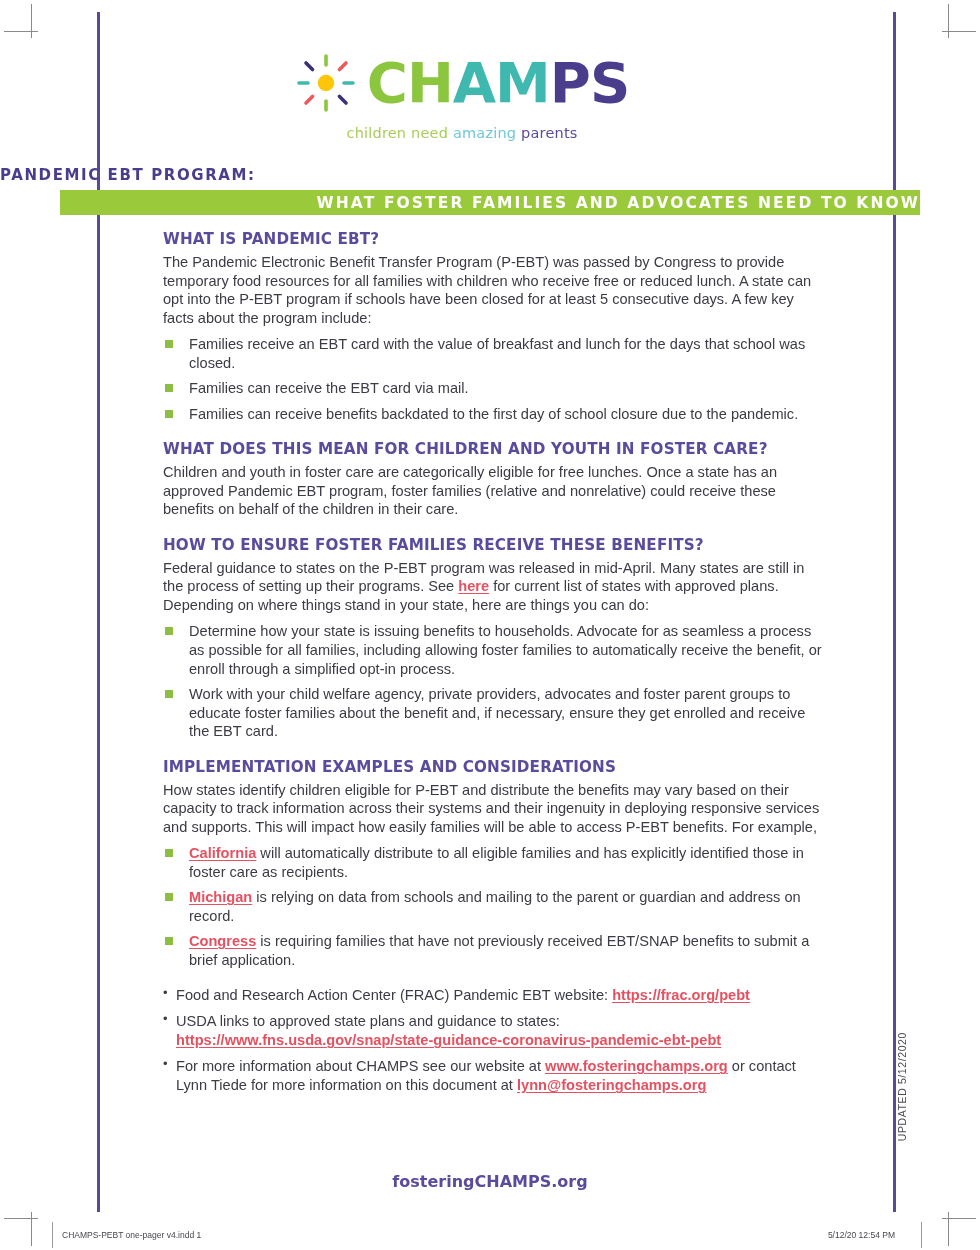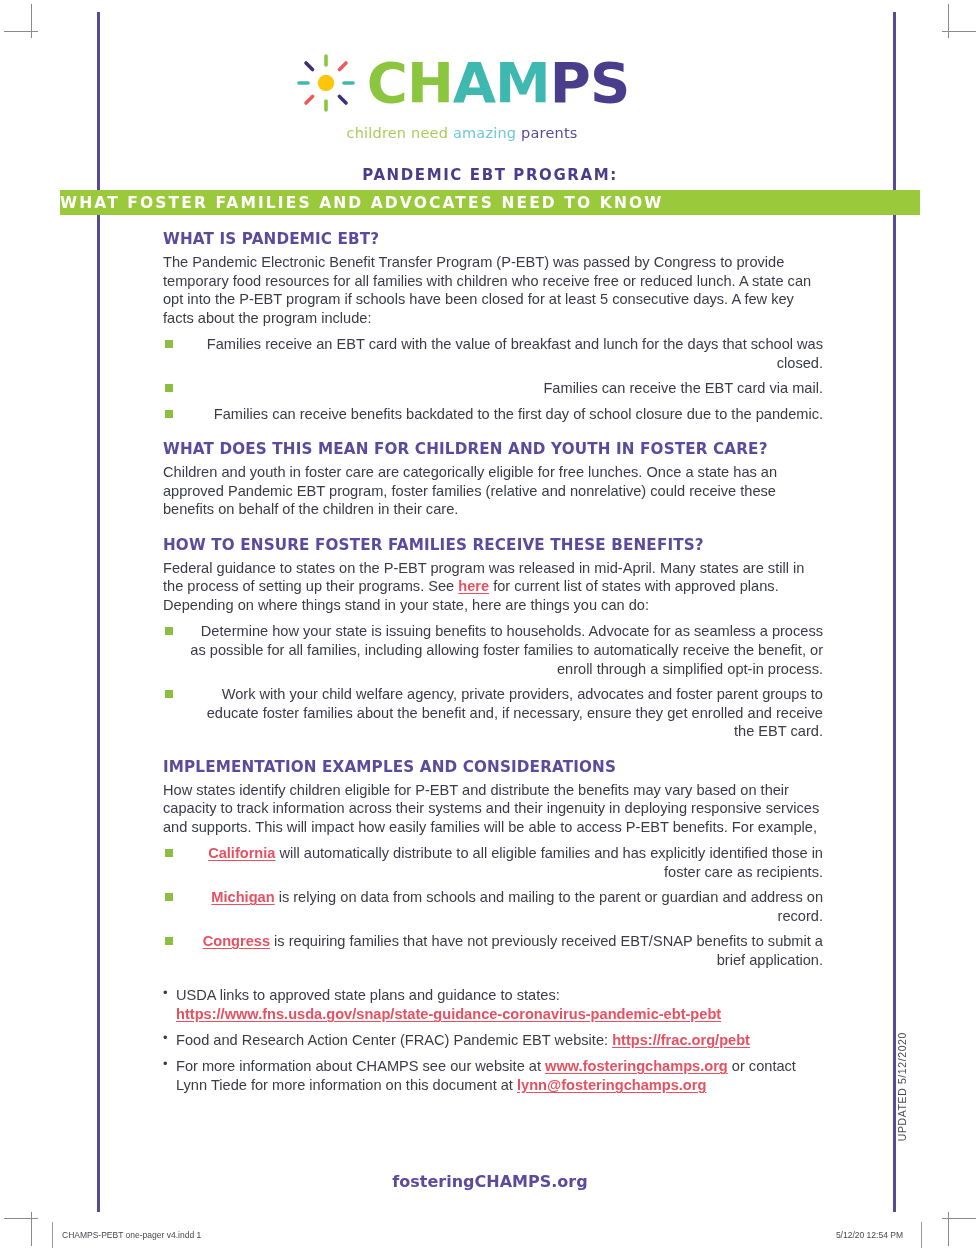--- a/index.html
+++ b/index.html
@@ -61,37 +61,37 @@
     letter-spacing: .2px;
     font-family: "DejaVu Sans", sans-serif;
   }
 
   
   #title-kicker {
     position: absolute;
     top: 166px;
     left: 0;
     width: 980px;
-    text-align: center;
+    text-align: left;
     color: #4A3E8C;
     font-size: 15px;
     font-weight: bold;
     letter-spacing: 1.6px;
     font-family: "DejaVu Sans", sans-serif;
   }
   #title-banner {
     position: absolute;
     top: 190px;
     left: 60px;
     width: 860px;
     height: 25px;
     background: #9ACA3C;
     display: flex;
     align-items: center;
-    justify-content: flex-start;
+    justify-content: flex-end;
   }
   #title-banner .banner-text {
     color: #ffffff;
     font-size: 15.5px;
     font-weight: bold;
     letter-spacing: 2.1px;
     font-family: "DejaVu Sans", sans-serif;
   }
 
   
@@ -124,21 +124,20 @@
     list-style: none;
     margin: 8px 0 0 0;
     padding: 0;
   }
   ul.sq > li {
     position: relative;
     padding-left: 26px;
     margin-bottom: 7px;
     font-size: 14.6px;
     line-height: 1.27;
-    text-align: right;
   }
   ul.sq > li::before {
     content: "";
     position: absolute;
     left: 2px;
     top: 5px;
     width: 8px;
     height: 8px;
     background: #8CBE43;
   }
@@ -211,21 +210,21 @@
   #print-bar .pb-left,
   #print-bar .pb-right {
     position: absolute;
     top: 8px;
     font-size: 8.5px;
     color: #46464f;
     white-space: nowrap;
     font-family: "Liberation Sans", sans-serif;
   }
   #print-bar .pb-left  { left: 9px; }
-  #print-bar .pb-right { right: 18px; margin-left: 35px; }
+  #print-bar .pb-right { right: 26px; margin-left: 35px; }
 </style>
 </head>
 <body>
 
 <div class="cropmark cm-v" style="left:31px;  top:4px;"></div>
 <div class="cropmark cm-h" style="left:4px;   top:31px;"></div>
 <div class="cropmark cm-v" style="left:948px; top:4px;"></div>
 <div class="cropmark cm-h" style="left:942px;top:31px;"></div>
 <div class="cropmark cm-v" style="left:31px; top:1212px;"></div>
 <div class="cropmark cm-h" style="left:4px;  top:1218px;"></div>
@@ -293,22 +292,22 @@
     <p class="para">How states identify children eligible for P-EBT and distribute the benefits may vary based on their capacity to track information across their systems and their ingenuity in deploying responsive services and supports. This will impact how easily families will be able to access P-EBT benefits. For example,</p>
     <ul class="sq">
       <li><a class="lnk" href="#">California</a><span> will automatically distribute to all eligible families and has explicitly identified those in foster care as recipients.</span></li>
       <li><a class="lnk" href="#">Michigan</a><span> is relying on data from schools and mailing to the parent or guardian and address on record.</span></li>
       <li><a class="lnk" href="#">Congress</a><span> is requiring families that have not previously received EBT/SNAP benefits to submit a brief application.</span></li>
     </ul>
   </div>
 
   <div class="block" style="margin-bottom:0;">
     <ul class="dot">
+      <li><span>Food and Research Action Center (FRAC) Pandemic EBT website: </span><a class="lnk" href="#">https://frac.org/pebt</a></li>
       <li><span>USDA links to approved state plans and guidance to states:</span><br><a class="lnk" href="#">https://www.fns.usda.gov/snap/state-guidance-coronavirus-pandemic-ebt-pebt</a></li>
-      <li><span>Food and Research Action Center (FRAC) Pandemic EBT website: </span><a class="lnk" href="#">https://frac.org/pebt</a></li>
       <li><span>For more information about CHAMPS see our website at </span><a class="lnk" href="#">www.fosteringchamps.org</a><span> or contact Lynn Tiede for more information on this document at </span><a class="lnk" href="#">lynn@fosteringchamps.org</a></li>
     </ul>
   </div>
 
 </div>
 
 <div id="updated-stamp">UPDATED 5/12/2020</div>
 
 <div id="footer-url">fosteringCHAMPS.org</div>
 

